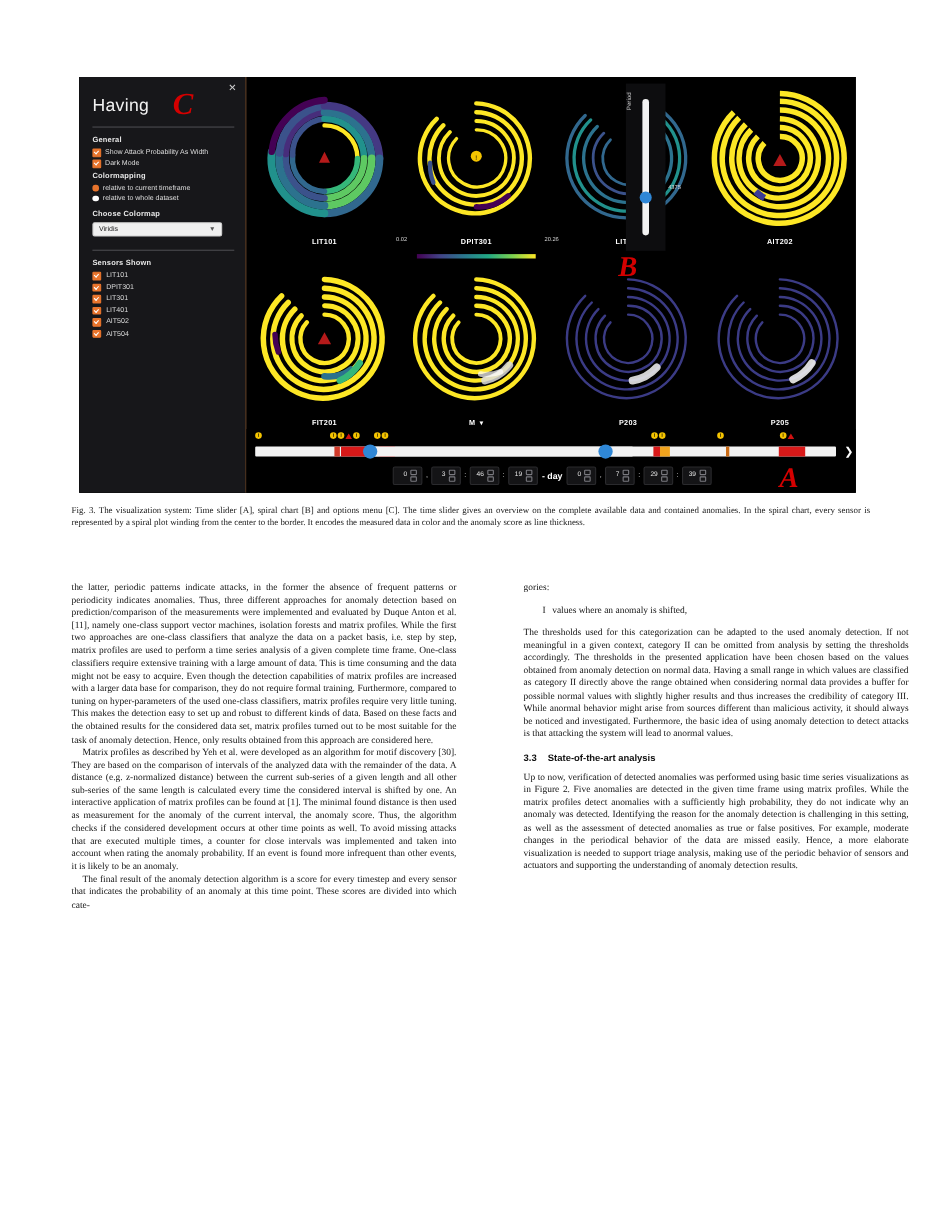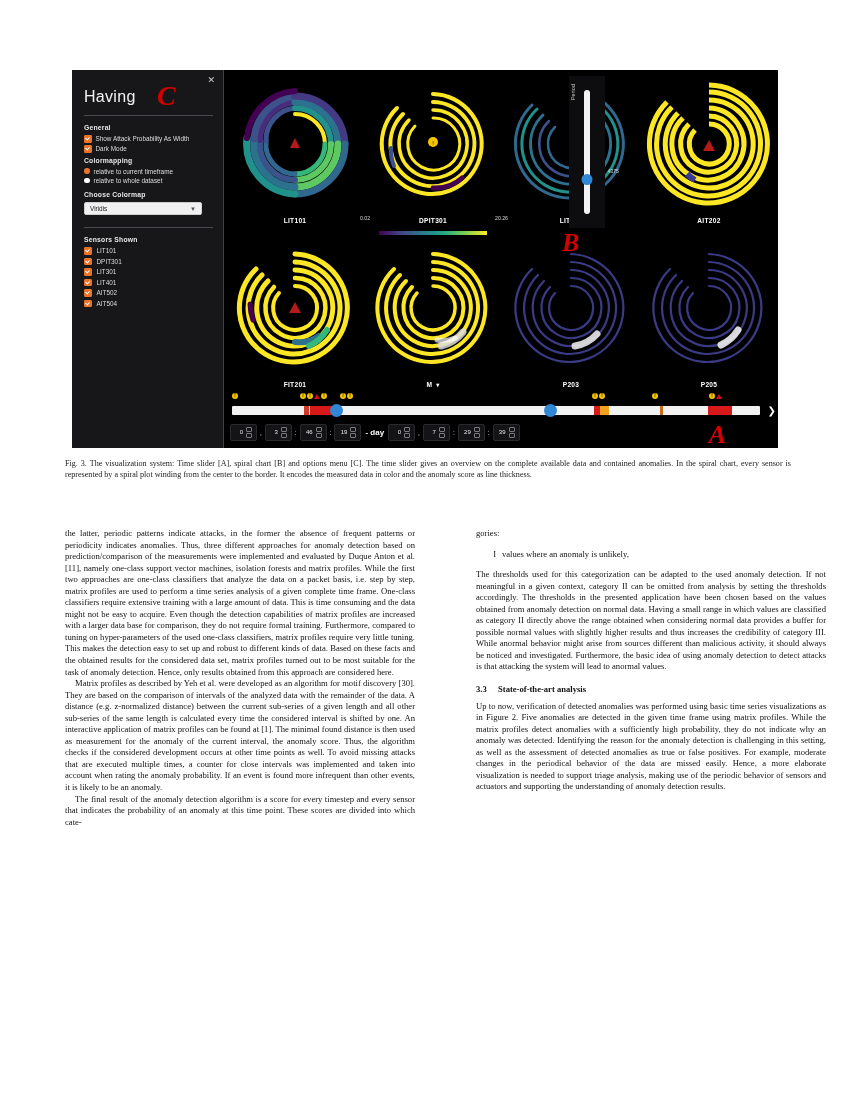--- a/index.html
+++ b/index.html
@@ -72,40 +72,40 @@
   .marks{position:absolute;left:8px;right:18px;top:3px;height:11px;}
   .mk{position:absolute;top:0;display:flex;align-items:center;gap:1px;}
   .dot{width:6px;height:6px;border-radius:50%;background:#f5c400;color:#000;font-size:4.6px;
     font-family:"Liberation Sans",sans-serif;text-align:center;line-height:6px;font-weight:bold;}
   .tri{width:0;height:0;border-left:3px solid transparent;border-right:3px solid transparent;
     border-bottom:5.5px solid #cf1111;}
   .track{position:absolute;left:8px;right:18px;top:16px;height:9px;background:#f2f2f2;border-radius:1px;}
   .seg{position:absolute;top:0;height:9px;}
   .handle{position:absolute;top:-2px;width:13px;height:13px;border-radius:50%;background:#2f87d6;}
   .next{position:absolute;right:2px;top:15px;color:#fff;font-size:10px;font-family:"Liberation Sans",sans-serif;}
-  .steppers{position:absolute;left:6px;right:4px;top:30px;height:24px;display:flex;align-items:center;gap:2px;}
+  .steppers{position:absolute;left:6px;right:4px;top:30px;height:24px;display:flex;align-items:center;gap:2px;justify-content:center;}
   .stp{display:flex;align-items:center;gap:3px;background:#141416;border:1px solid #2a2a2d;border-radius:2px;
     padding:2px 4px;}
   .stp .nv{color:#e6e6e6;font-family:"Liberation Sans",sans-serif;font-size:6px;min-width:8px;text-align:right;}
   .spin{width:6px;height:11px;display:flex;flex-direction:column;gap:1px;}
   .spin div{flex:1;border:1px solid #7a7a80;border-radius:1px;}
   .sep{color:#d6d6d6;font-family:"Liberation Sans",sans-serif;font-size:6.5px;padding:0 1px;}
   .dayw{color:#fff;font-family:"Liberation Sans",sans-serif;font-size:8px;font-weight:bold;padding:0 2px;}
   .letter-A{position:absolute;right:52px;bottom:-2px;color:#d40000;
     font-family:"Liberation Serif",serif;font-size:26px;font-style:italic;font-weight:bold;}
 
   
   .caption{position:absolute;left:65px;top:458px;width:726px;font-size:8.1px;line-height:1.42;
     text-align:justify;color:#1a1a1a;}
   .cols{position:absolute;left:65px;top:528px;width:726px;height:545px;}
   .col{position:absolute;top:0;width:350px;font-size:8.6px;line-height:1.345;text-align:justify;color:#111;}
   .col.l{left:0;} .col.r{left:376px;margin-left:35px;}
   .col p{margin:0;text-indent:10px;}
   .col p.noind{text-indent:0;}
-  .h3{font-family:Liberation Serif, serif;font-size:8.6px;font-weight:bold;margin:11px 0 5px 0;}
+  .h3{font-family:Liberation Sans, sans-serif;font-size:8.6px;font-weight:bold;margin:11px 0 5px 0;}
   .h3 .num{display:inline-block;width:22px;}
   .catlist{margin:9px 0 9px 0;}
   .catrow{display:flex;gap:6px;margin:1.5px 0;}
   .catrow .rn{width:20px;text-align:right;flex:none;}
   .catrow .ct{flex:1;text-align:left;}
 </style>
 </head>
 <body>
 
 <div class="page">
@@ -460,21 +460,21 @@
       <p>Matrix profiles as described by Yeh et al. were developed as an algorithm for motif discovery [30]. They are based on the comparison of intervals of the analyzed data with the remainder of the data. A distance (e.g. z-normalized distance) between the current sub-series of a given length and all other sub-series of the same length is calculated every time the considered interval is shifted by one. An interactive application of matrix profiles can be found at [1]. The minimal found distance is then used as measurement for the anomaly of the current interval, the anomaly score. Thus, the algorithm checks if the considered development occurs at other time points as well. To avoid missing attacks that are executed multiple times, a counter for close intervals was implemented and taken into account when rating the anomaly probability. If an event is found more infrequent than other events, it is likely to be an anomaly.</p>
       <p>The final result of the anomaly detection algorithm is a score for every timestep and every sensor that indicates the probability of an anomaly at this time point. These scores are divided into which cate-</p>
     </div>
 
     <div class="col r">
       <p class="noind">gories:</p>
 
       <div class="catlist">
         <div class="catrow">
           <span class="rn">I</span>
-          <span class="ct">values where an anomaly is unlikely,</span>
+          <span class="ct">values where an anomaly is shifted,</span>
         </div>
       </div>
 
       <p class="noind">The thresholds used for this categorization can be adapted to the used anomaly detection. If not meaningful in a given context, category II can be omitted from analysis by setting the thresholds accordingly. The thresholds in the presented application have been chosen based on the values obtained from anomaly detection on normal data. Having a small range in which values are classified as category II directly above the range obtained when considering normal data provides a buffer for possible normal values with slightly higher results and thus increases the credibility of category III. While anormal behavior might arise from sources different than malicious activity, it should always be noticed and investigated. Furthermore, the basic idea of using anomaly detection to detect attacks is that attacking the system will lead to anormal values.</p>
 
       <div class="h3">
         <span class="num">3.3</span><span>State-of-the-art analysis</span>
       </div>
 
       <p class="noind">Up to now, verification of detected anomalies was performed using basic time series visualizations as in Figure 2. Five anomalies are detected in the given time frame using matrix profiles. While the matrix profiles detect anomalies with a sufficiently high probability, they do not indicate why an anomaly was detected. Identifying the reason for the anomaly detection is challenging in this setting, as well as the assessment of detected anomalies as true or false positives. For example, moderate changes in the periodical behavior of the data are missed easily. Hence, a more elaborate visualization is needed to support triage analysis, making use of the periodic behavior of sensors and actuators and supporting the understanding of anomaly detection results.</p>

